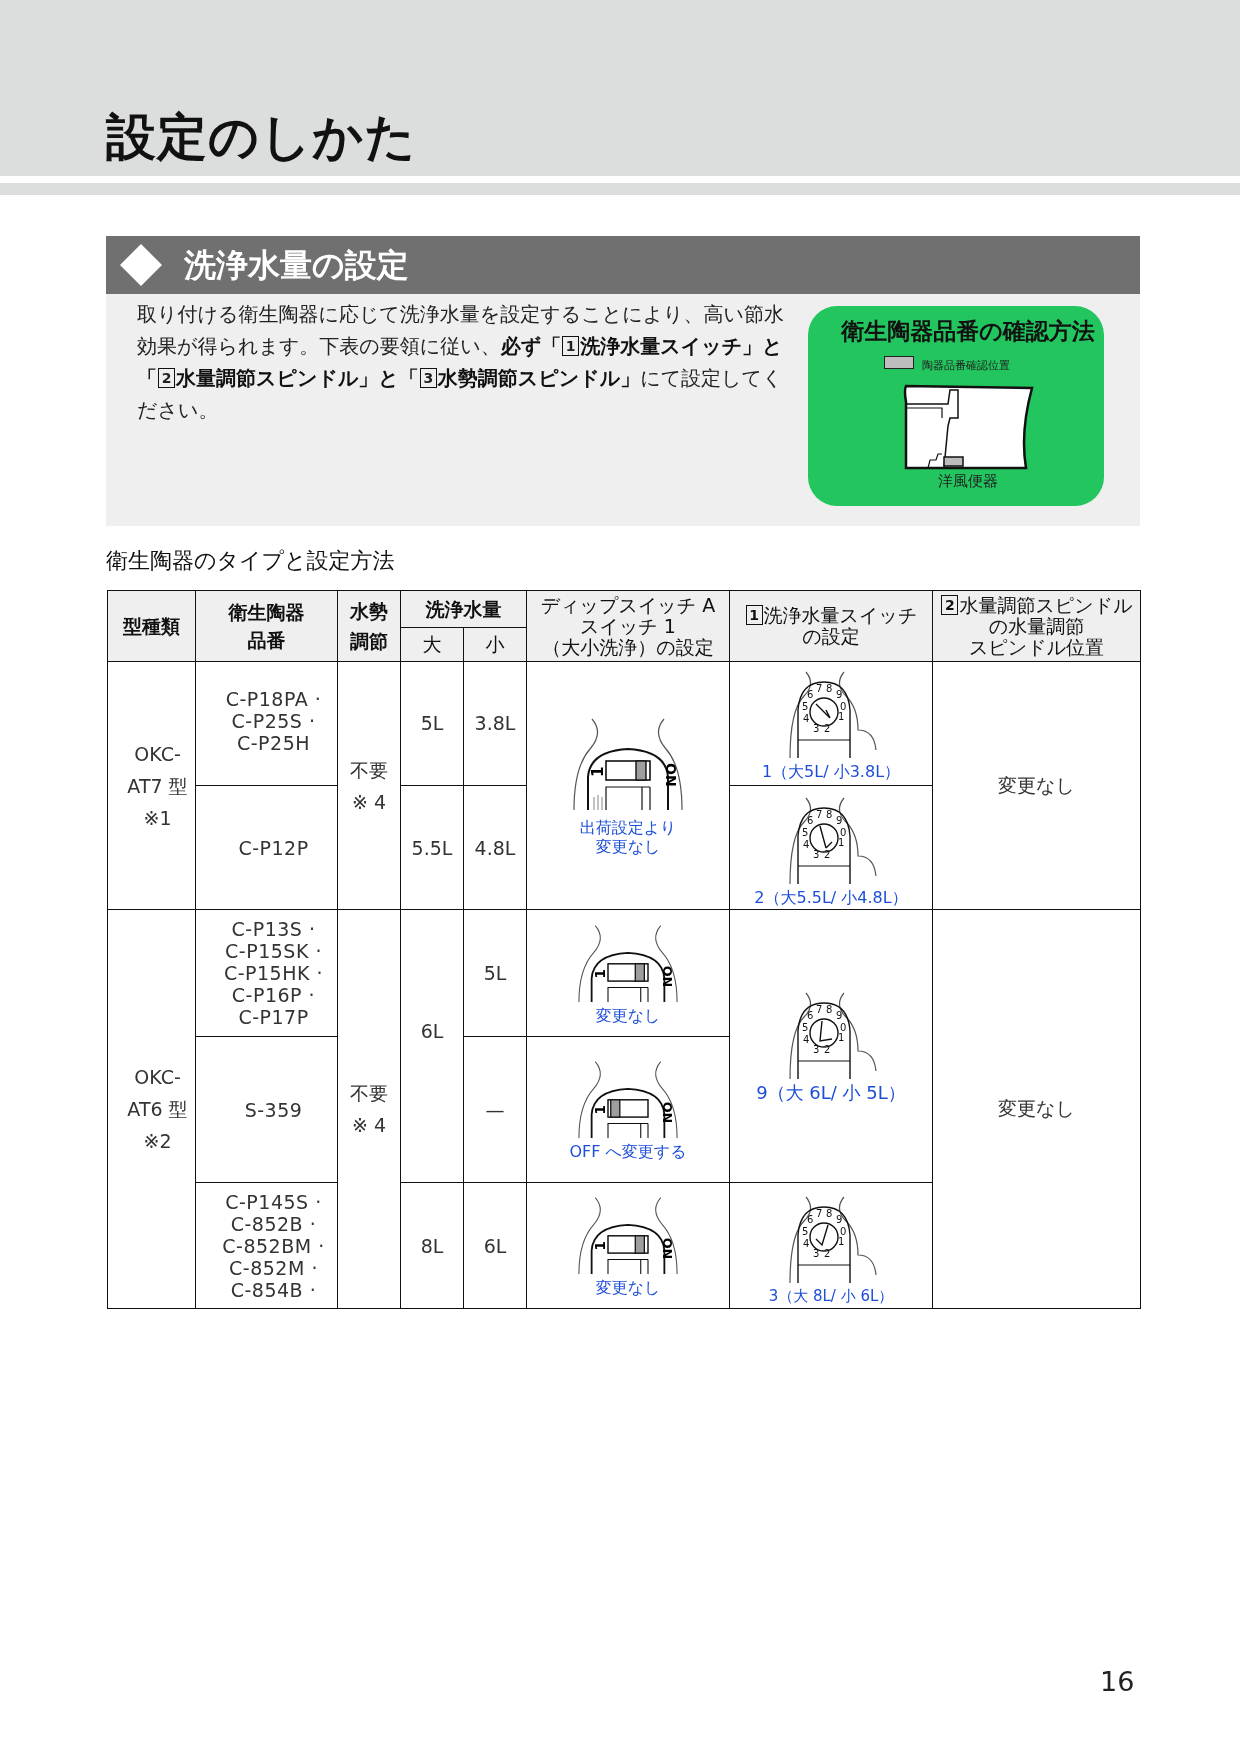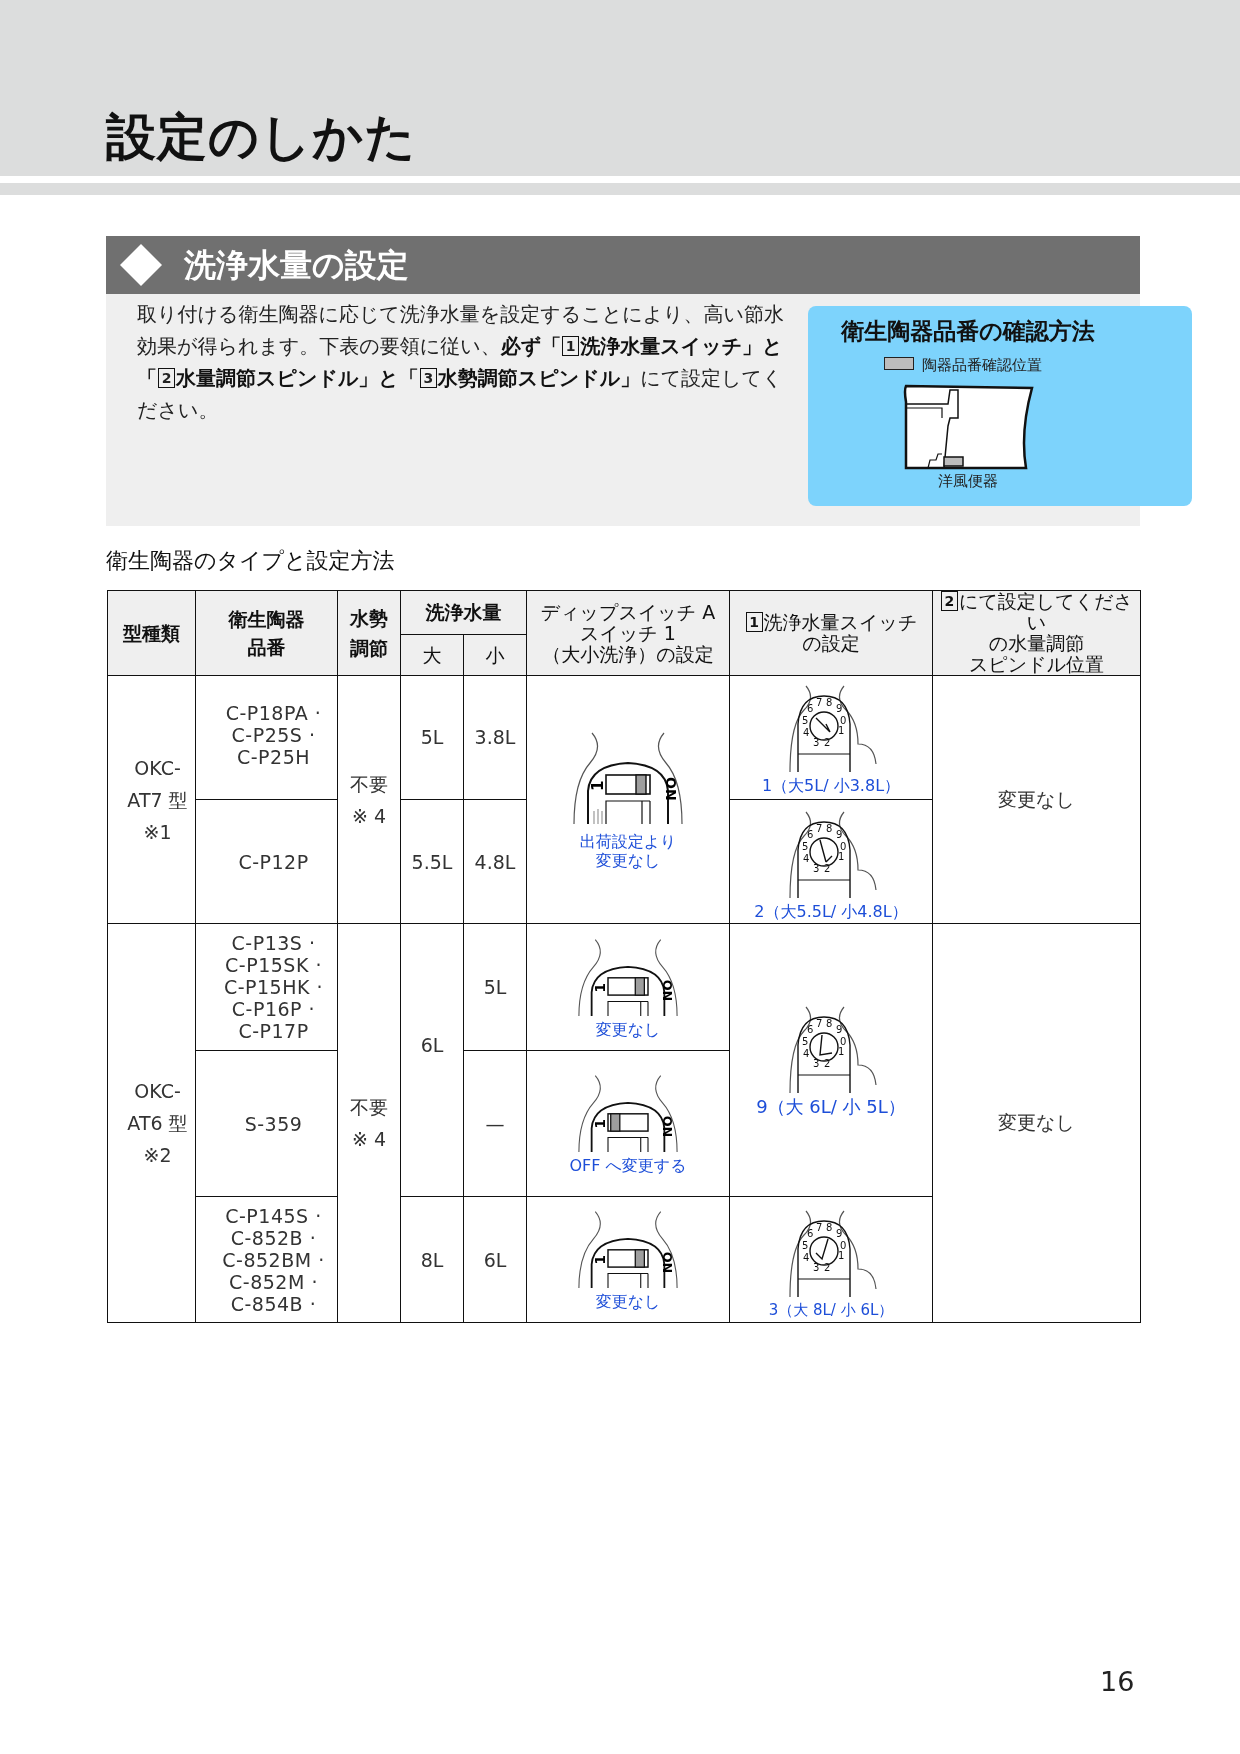--- a/index.html
+++ b/index.html
@@ -27,24 +27,24 @@
   }
   .intro-text {
     position: absolute; left: 137px; top: 298px; width: 650px; font-size: 20px; line-height: 32px; color: #222;
   }
   .intro-text b { font-weight: bold; color: #111; text-align: center; }
   .boxnum {
     display: inline-block; border: 1.5px solid #111; width: 15px; height: 18px; line-height: 18px;
     text-align: center; font-size: 14px; font-weight: bold; vertical-align: 2px; margin: 0 1px;
   }
   .check-card {
-    position: absolute; left: 808px; top: 306px; width: 384px; height: 200px; background: #7dd3fc; border-radius: 8px;
+    position: absolute; left: 808px; top: 306px; width: 296px; height: 200px; background: #22c55e; border-radius: 29px;
   }
   .check-title { position: absolute; left: 0; width: 320px; top: 10px; text-align: center; font-size: 23px; font-weight: bold; }
-  .legend { position: absolute; left: 76px; top: 50px; font-size: 15px; color: #222; }
+  .legend { position: absolute; left: 76px; top: 50px; font-size: 11px; color: #222; }
   .legend .swatch { display: inline-block; width: 28px; height: 11px; background: #bdbdbd; border: 1.5px solid #222; vertical-align: 0; margin-right: 8px; }
   .toilet-svg { position: absolute; left: 92px; top: 76px; }
   .toilet-label { position: absolute; left: 0; width: 320px; top: 166px; text-align: center; font-size: 15px; color: #222; }
 
   .table-heading { position: absolute; left: 106px; top: 546px; font-size: 22px; color: #111; }
 
   table.settings {
     position: absolute; left: 107px; top: 590px; width: 1033px; border-collapse: collapse;
     table-layout: fixed; font-size: 19px;
   }
@@ -111,21 +111,21 @@
       <th rowspan="2" style="font-weight:normal">
         <div>ディップスイッチ A</div>
         <div>スイッチ 1</div>
         <div>（大小洗浄）の設定</div>
       </th>
       <th rowspan="2" style="font-weight:normal">
         <div><span class="boxnum">1</span><span>洗浄水量スイッチ</span></div>
         <div>の設定</div>
       </th>
       <th rowspan="2" style="font-weight:normal">
-        <div><span class="boxnum">2</span><span>にて設定してください</span></div>
+        <div><span class="boxnum">2</span><span>水量調節スピンドル</span></div>
         <div>の水量調節</div>
         <div>スピンドル位置</div>
       </th>
     </tr>
     <tr style="height:34px">
       <th style="font-weight:normal">大</th>
       <th style="font-weight:normal">小</th>
     </tr>
   </thead>
   <tbody>

